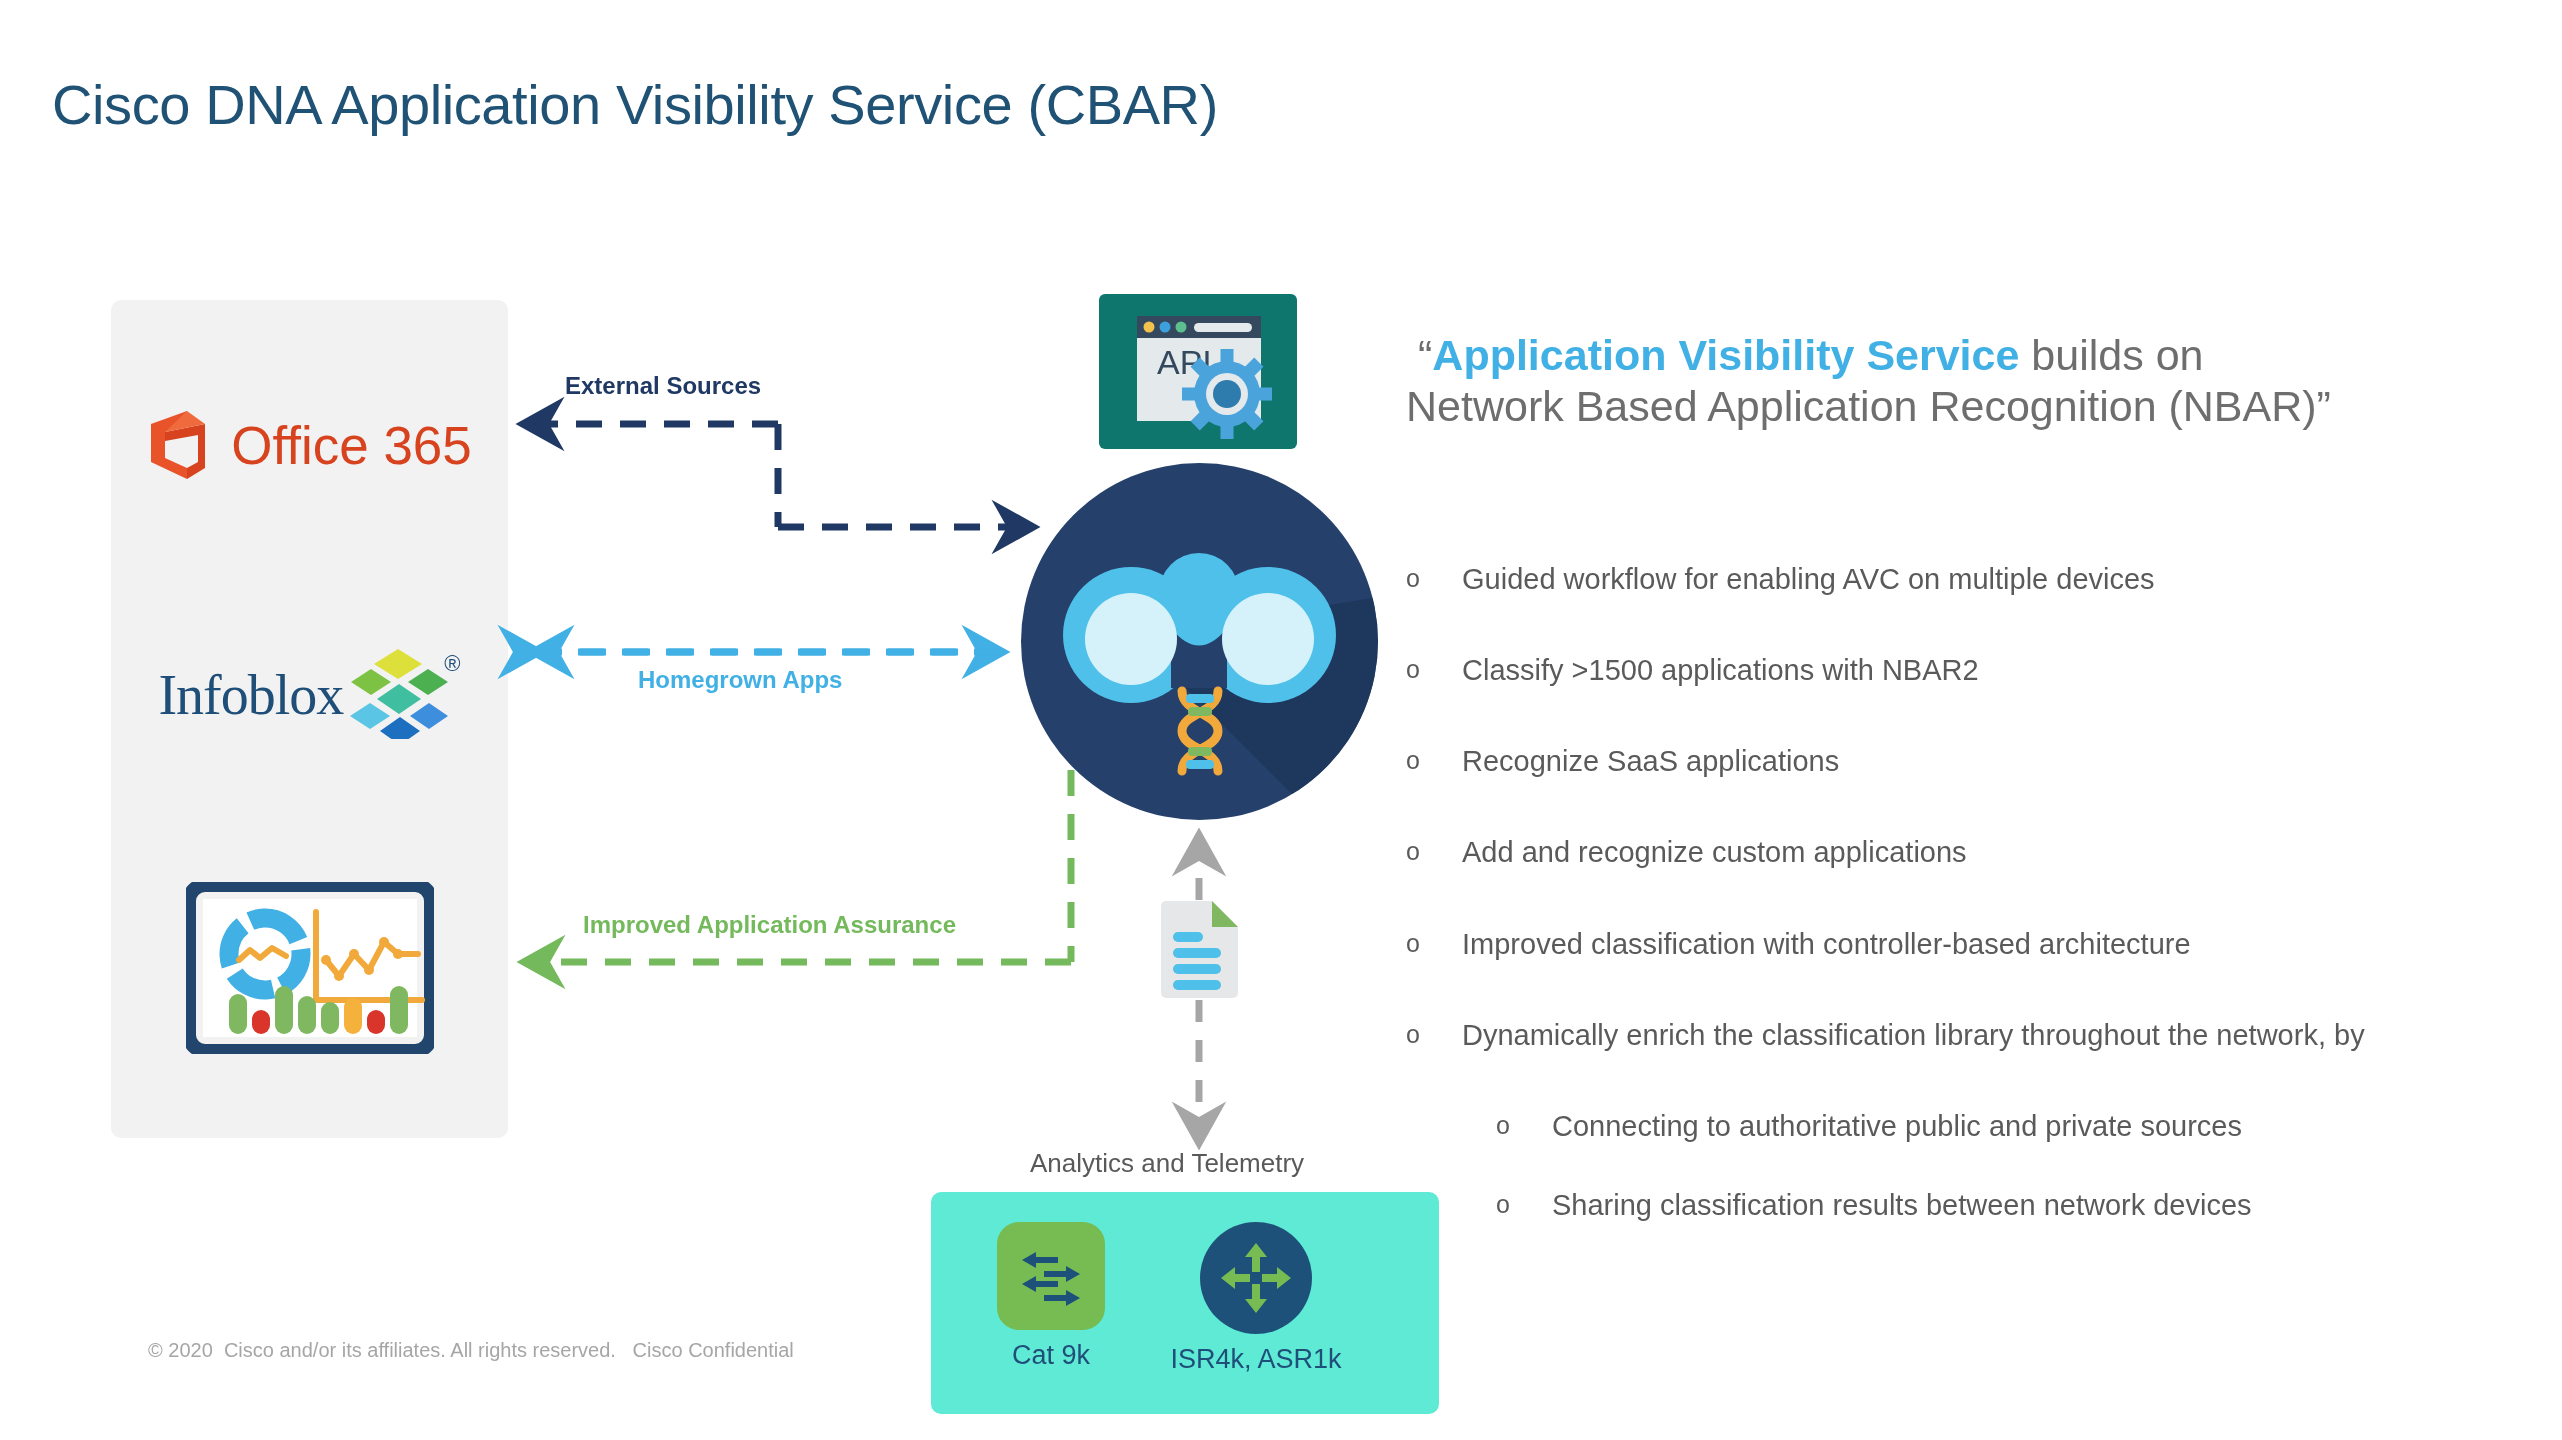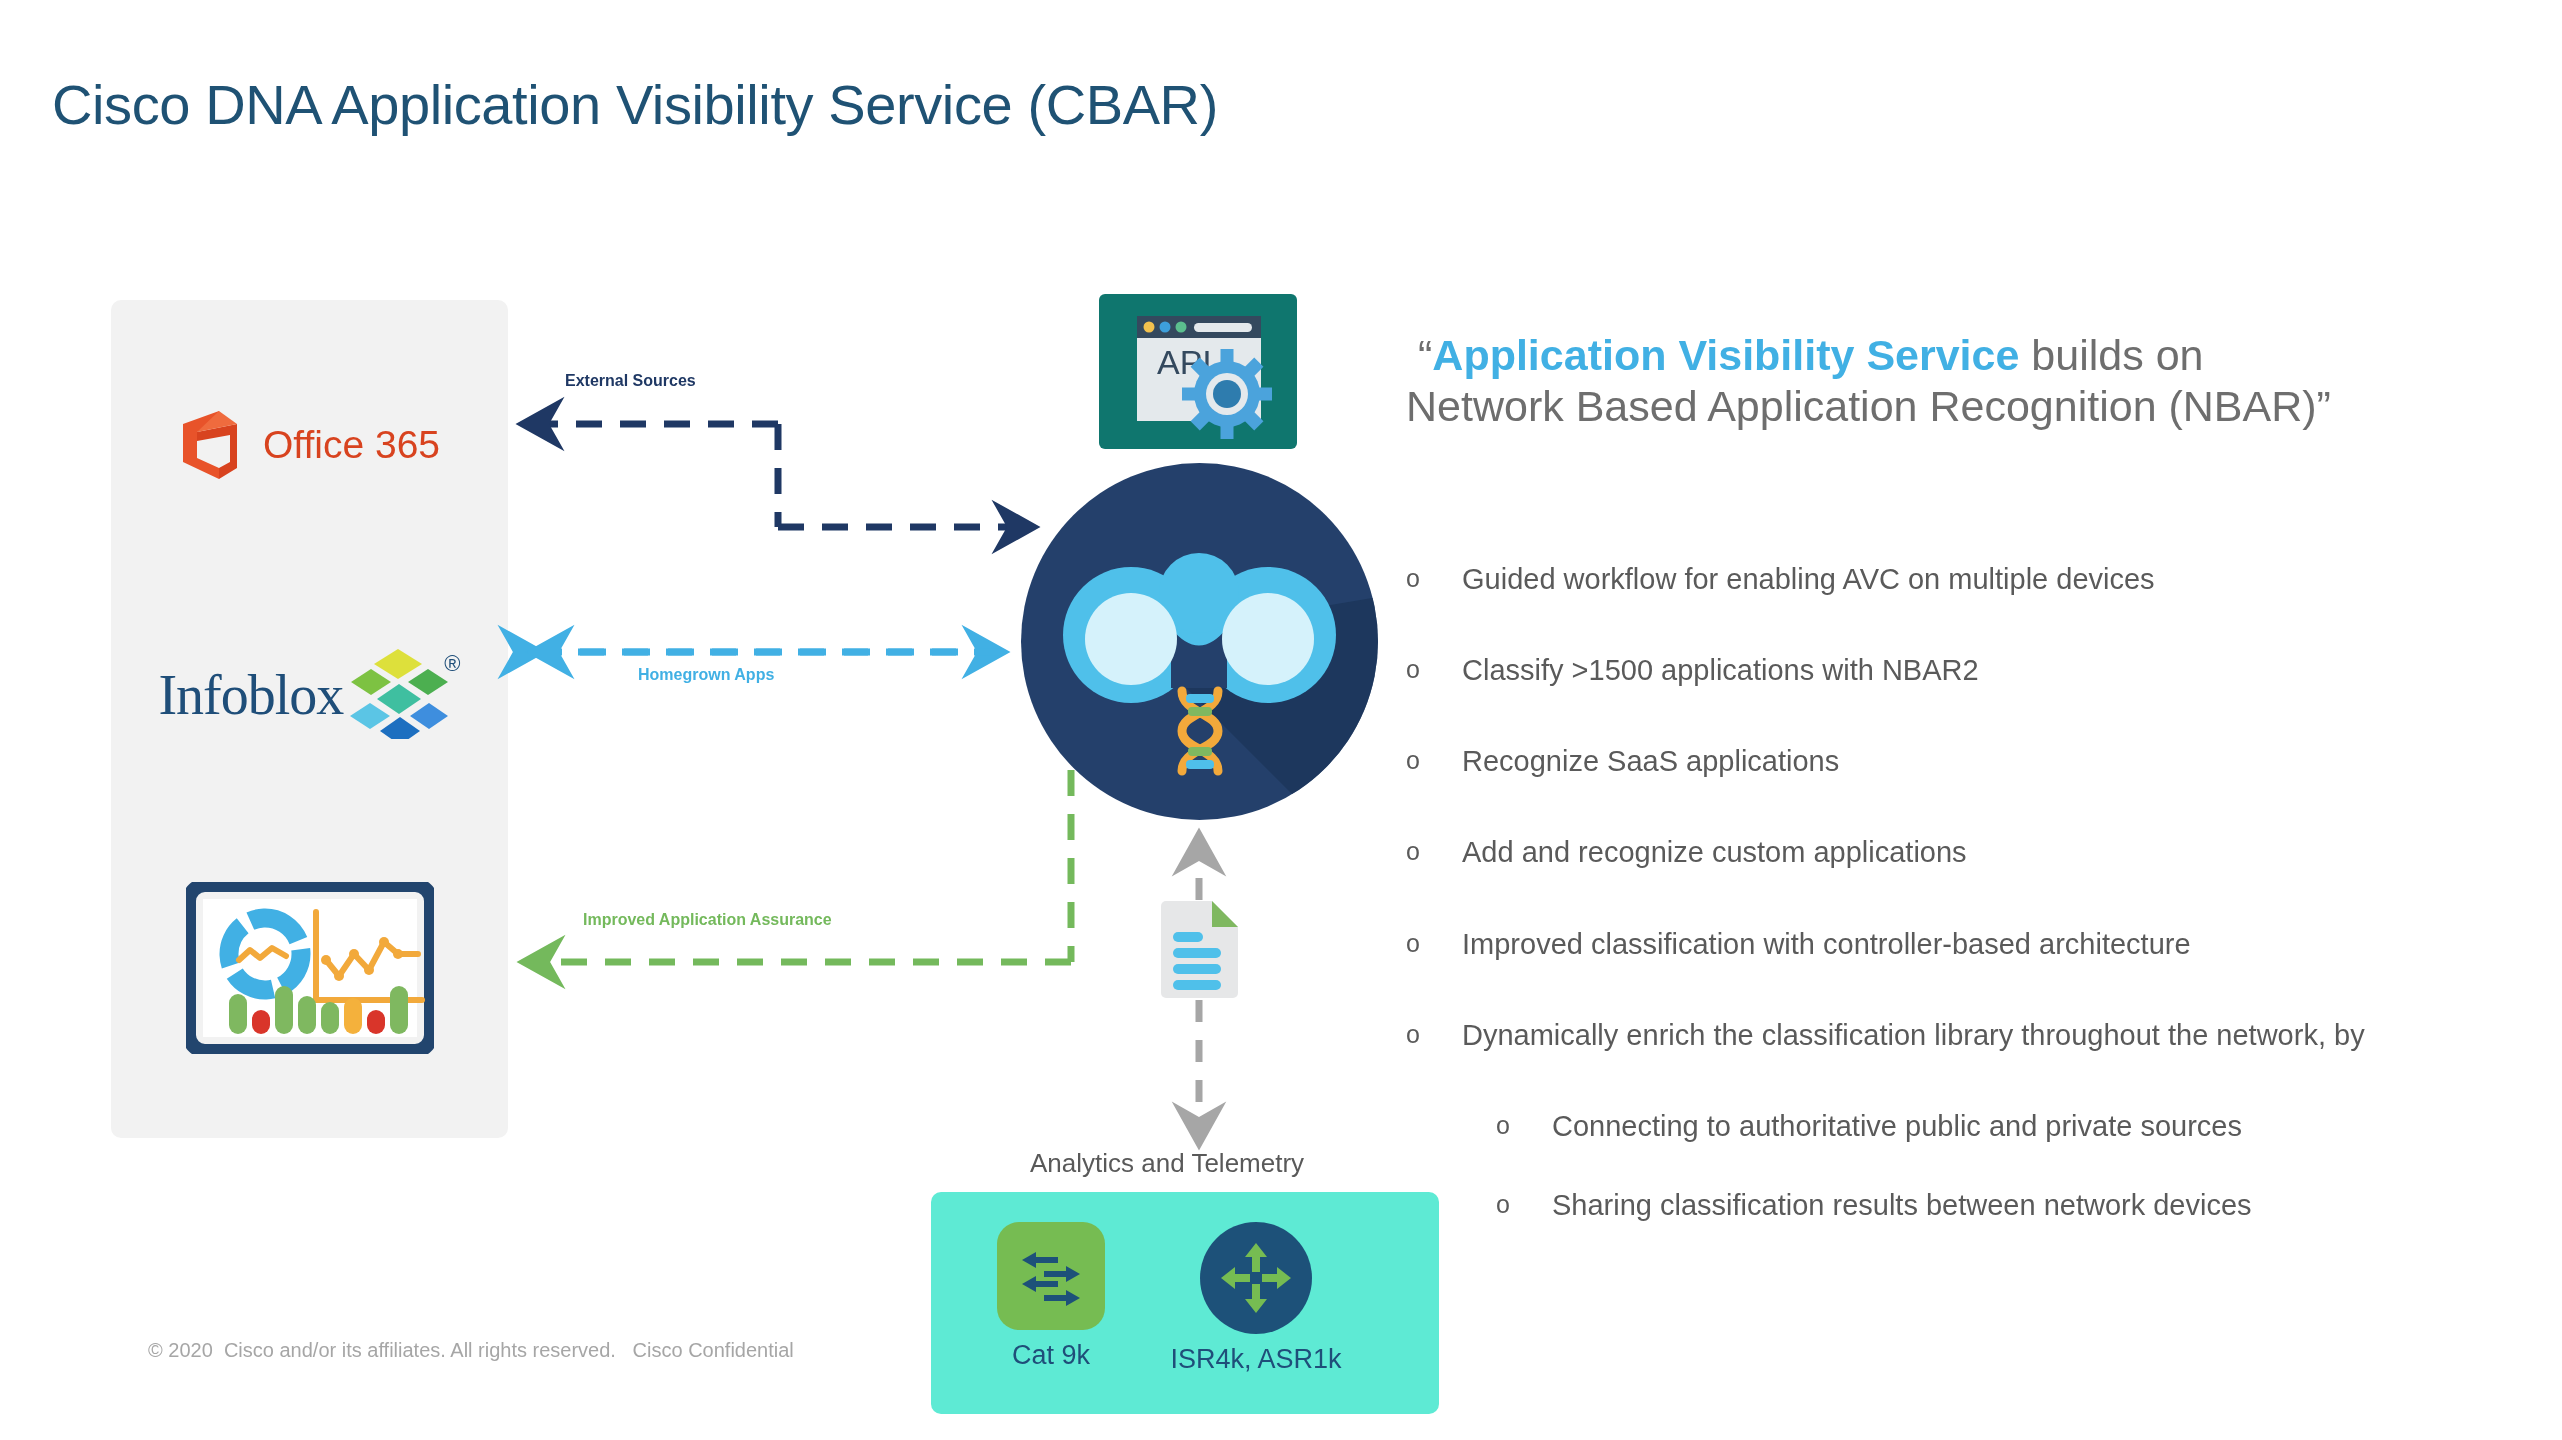--- a/index.html
+++ b/index.html
@@ -52,21 +52,21 @@
     justify-content: center;
   }
   #src-office365 { top: 90px; height: 110px; }
   #src-infoblox  { top: 340px; height: 110px; }
   #src-analytics { top: 580px; height: 180px; }
 
   
   .o365 { display: flex; align-items: center; gap: 22px; }
   .o365-mark { width: 62px; height: 74px; position: relative; }
   .o365-text {
-    font-size: 39px;
+    font-size: 53px;
     color: #D8431F;
     font-family: "Liberation Sans", sans-serif;
     font-weight: 400;
     letter-spacing: 0px;
   }
 
   
   .ibx { display: flex; align-items: center; gap: 0; }
   .ibx-text {
     font-size: 56px;
@@ -80,21 +80,21 @@
     font-size: 22px;
     color: #1F4E79;
     align-self: flex-start;
     margin-top: 4px;
     margin-left: -4px;
   }
 
   
   .arrow-label {
     position: absolute;
-    font-size: 16px;
+    font-size: 24px;
     font-weight: 700;
     white-space: nowrap;
   }
   #label-external  { left: 565px; top: 372px; color: #1F3864; }
   #label-homegrown { left: 638px; top: 666px; color: #41B0E4; }
   #label-assurance { left: 583px; top: 911px; color: #74B95C; }
 
   svg.overlay {
     position: absolute;
     left: 0; top: 0;

